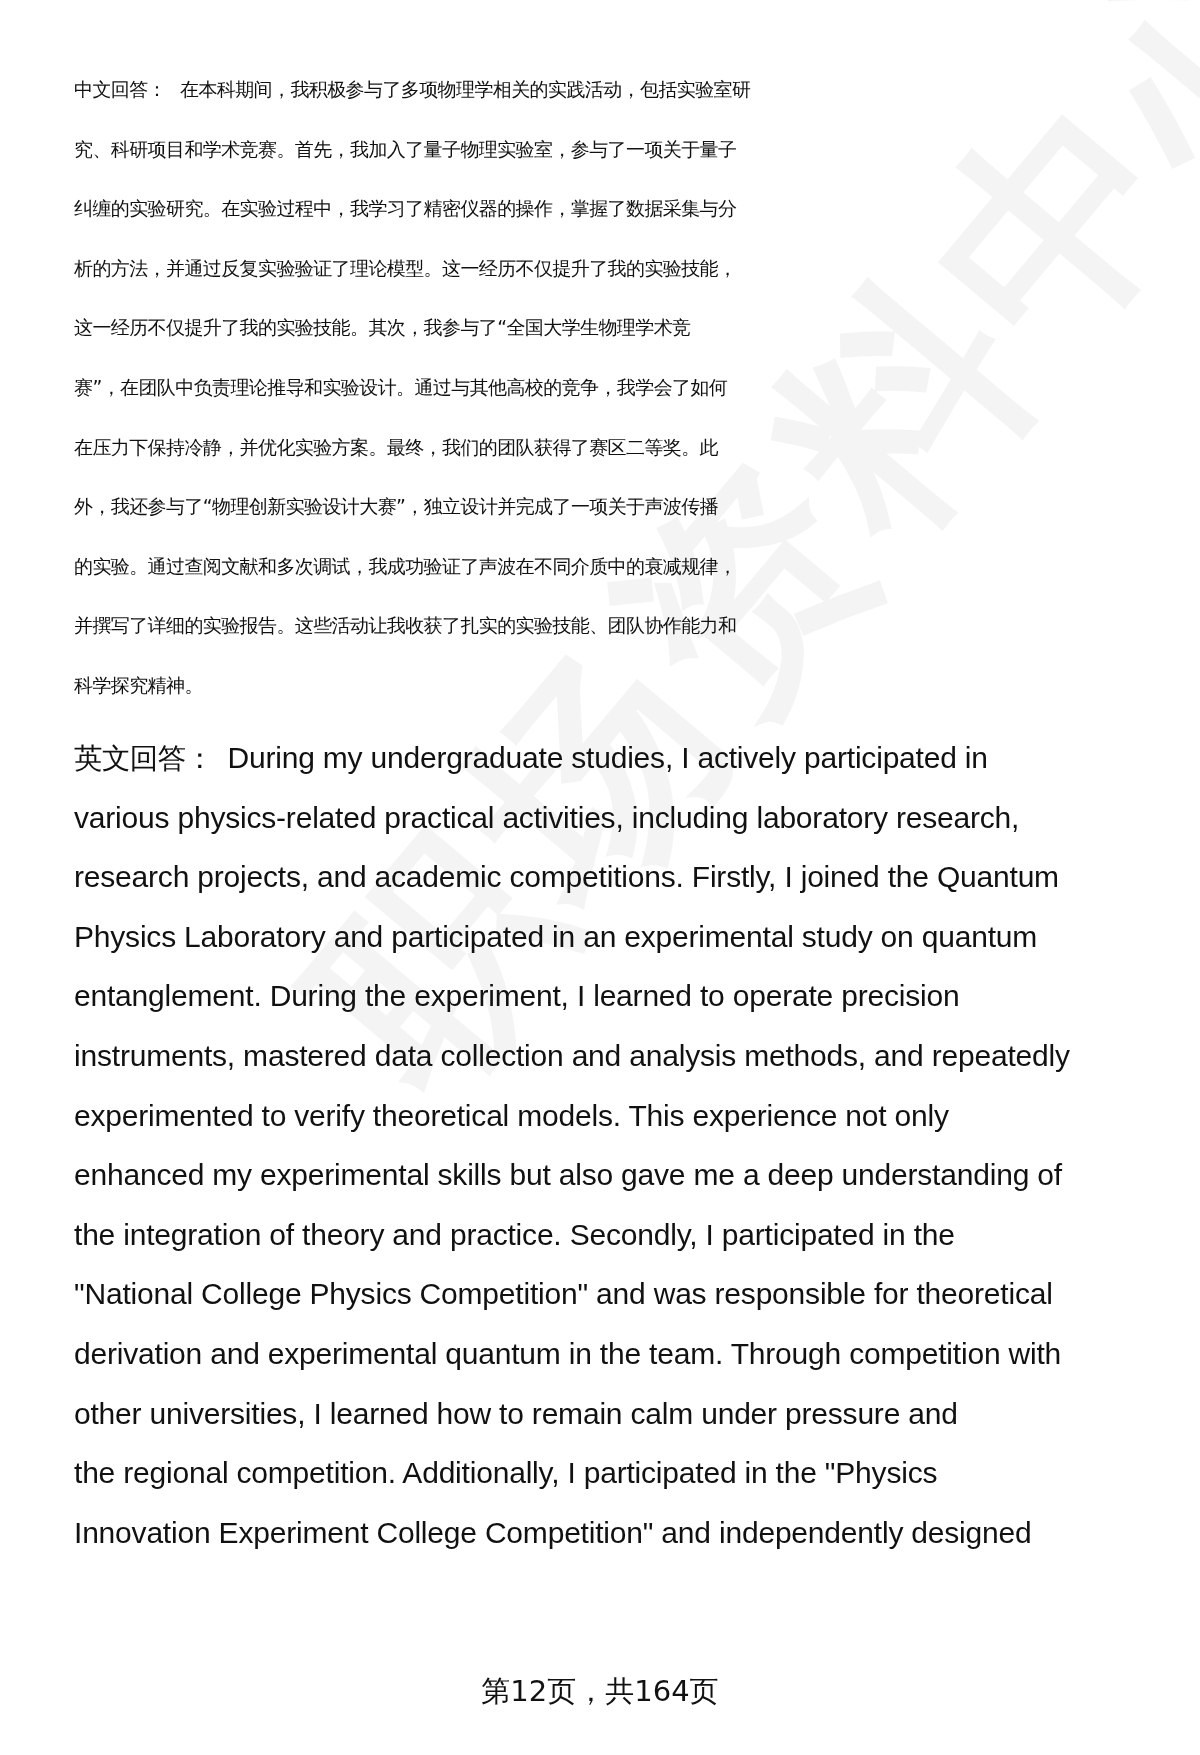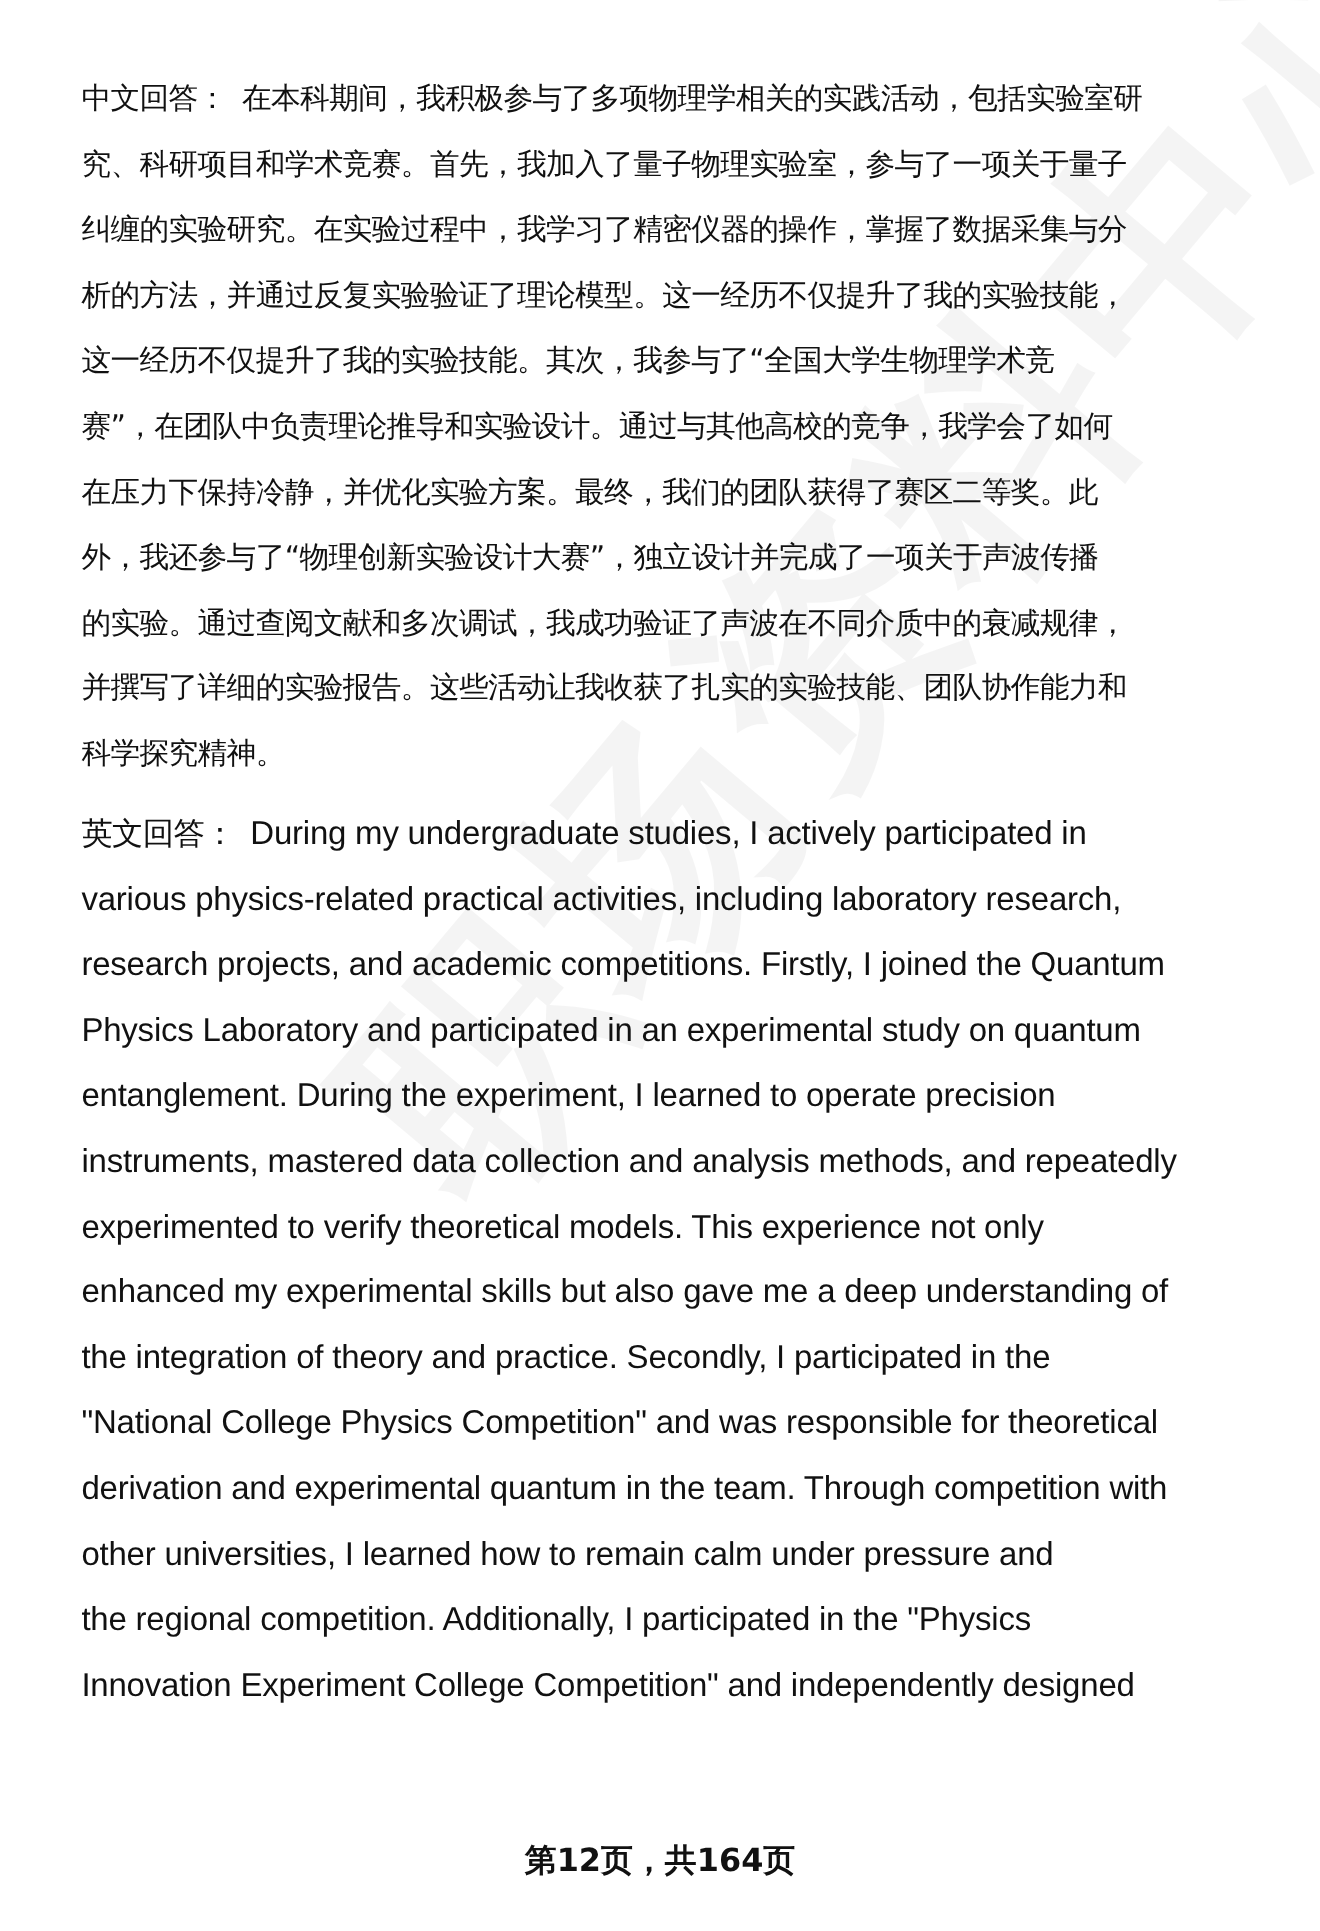--- a/index.html
+++ b/index.html
@@ -7,25 +7,25 @@
   .page { position: absolute; left: 0; top: 0; width: 1200px; height: 1755px; background: #fff; }
   .watermark {
     position: absolute; left: 170px; top: 520px; width: 1000px; height: 260px;
     transform: rotate(-50deg); transform-origin: center;
     font-family: "DejaVu Sans", sans-serif; font-size: 230px; font-weight: bold;
     color: rgba(0,0,0,0.045); white-space: nowrap; letter-spacing: 10px;
     pointer-events: none; z-index: 0;
   }
   .block { position: absolute; left: 74px; width: 1090px; z-index: 1; color: #111; }
   .line { height: 59.6px; line-height: 59.6px; white-space: nowrap; }
-  .zh { top: 60px; font-family: "DejaVu Sans", sans-serif; font-size: 27px; letter-spacing: -0.6px; }
+  .zh { top: 60px; font-family: "DejaVu Sans", sans-serif; font-size: 19px; letter-spacing: -0.6px; }
   .en { top: 728px; font-family: "Liberation Sans", sans-serif; font-size: 30px; letter-spacing: -0.2px; }
   .footer {
     position: absolute; left: 0; width: 1200px; top: 1672px; text-align: center;
-    font-family: "DejaVu Sans", sans-serif; font-size: 29px; color: #111; z-index: 1; font-weight: bold;
+    font-family: "DejaVu Sans", sans-serif; font-size: 29px; color: #111; z-index: 1;
   }
 </style>
 </head>
 <body>
 
 <div class="page">
   <div class="watermark">职场资料中心</div>
 
   <div class="block zh">
     <div class="line"><span>中文回答：</span><span style="display:inline-block;width:14px"></span><span>在本科期间，我积极参与了多项物理学相关的实践活动，包括实验室研</span></div>

